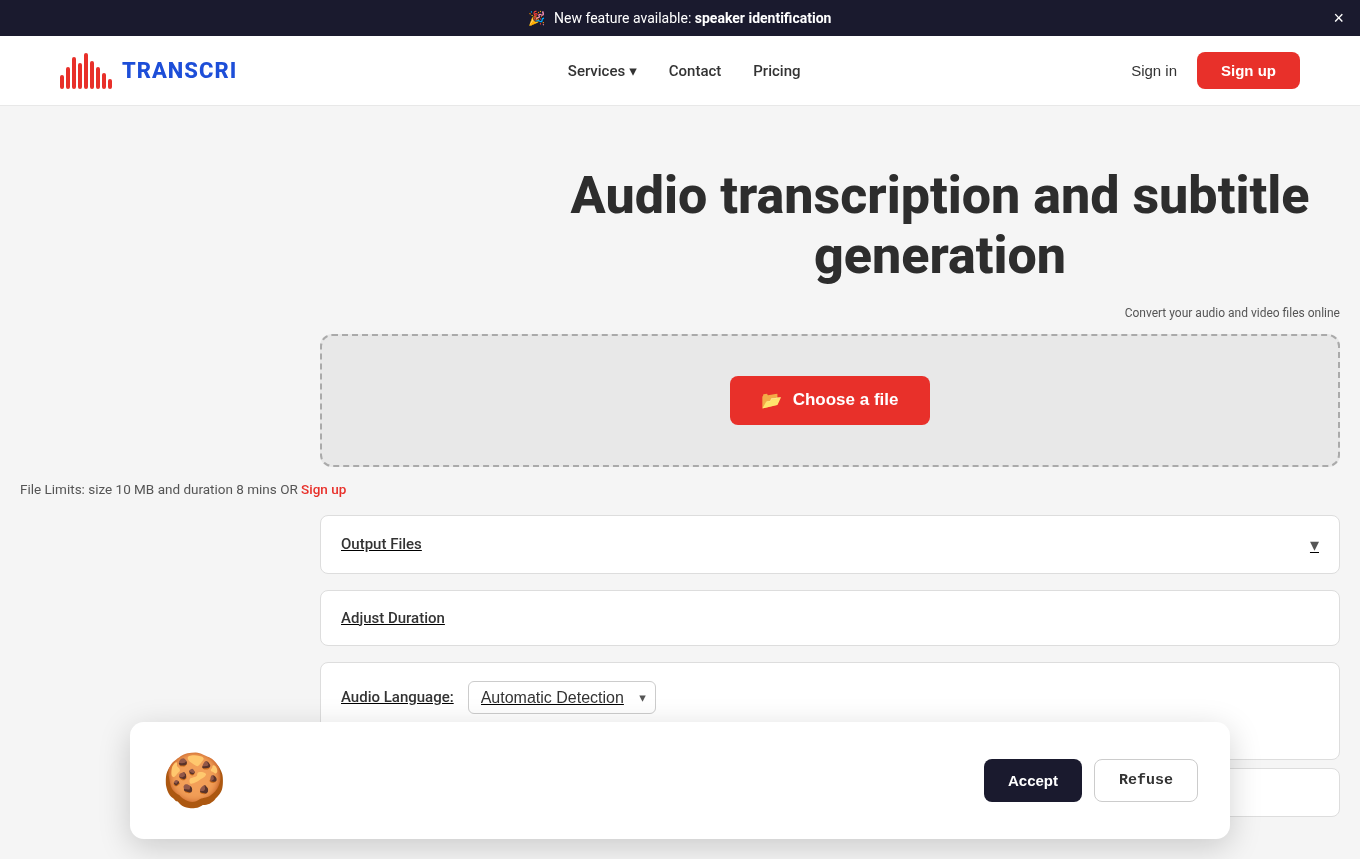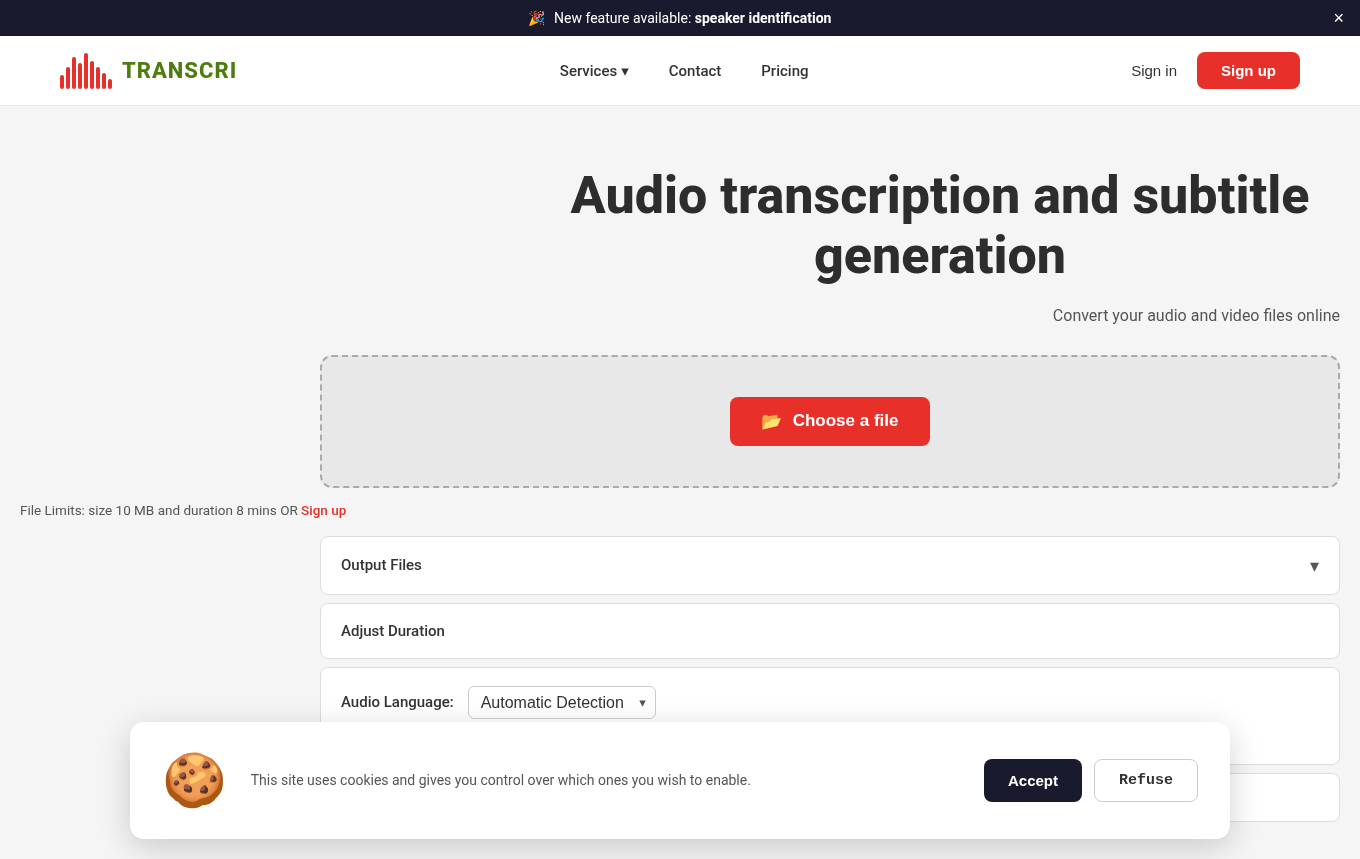--- a/index.html
+++ b/index.html
@@ -59,28 +59,28 @@
       height: 36px;
     }
     .logo-waves span {
       background: #e8302a;
       border-radius: 2px;
       width: 4px;
     }
     .logo-text {
       font-size: 22px;
       font-weight: 800;
-      color: #4d7c0f;
+      color: #1d4ed8;
       letter-spacing: 1px;
       text-transform: uppercase;
     }
     .nav-links {
       display: flex;
       align-items: center;
-      gap: 40px;
+      gap: 32px;
       list-style: none;
     }
     .nav-links a {
       text-decoration: none;
       color: #333;
       font-size: 15px;
       font-weight: 500;
     }
     .nav-links .services-link {
       display: flex;
@@ -122,24 +122,24 @@
     .hero-title {
       font-size: 52px;
       font-weight: 800;
       color: #2d2d2d;
       text-align: center;
       line-height: 1.15;
       max-width: 800px;
       margin-bottom: 20px;
     }
     .hero-subtitle {
-      font-size: 16px;
+      font-size: 12px;
       color: #555;
       text-align: center;
-      margin-bottom: 30px;
+      margin-bottom: 14px;
     }
 
     
     .upload-box {
       border: 2.5px dashed #aaa;
       border-radius: 12px;
       background: #e8e8e8;
       width: 100%;
       max-width: 1020px;
       padding: 40px 20px;
@@ -175,21 +175,22 @@
       text-decoration: none;
       font-weight: 500;
     }
 
     
     .accordion-container {
       width: 100%;
       max-width: 1020px;
       display: flex;
       flex-direction: column;
-      gap: 0;
+      gap: 8px;
+      text-decoration: underline;
     }
     .accordion-row {
       background: #fff;
       border: 1px solid #ddd;
       border-radius: 8px;
       margin-bottom: 8px;
       padding: 18px 20px;
       display: flex;
       align-items: center;
       justify-content: space-between;
@@ -448,19 +449,18 @@
       <span class="warning-icon">⚠</span>
       <a href="#" class="premium-link">Premium Option</a>
       <span>: Ability to translate your transcriptions and subtitles into multiple languages.</span>
     </p>
   </div>
 </main>
 
 <div class="cookie-banner">
   <div class="cookie-icon">🍪</div>
   <div class="cookie-text">
-    <div class="cookie-desc">This site uses cookies and gives you control over which ones you wish to enable.</div>
   </div>
   <div class="cookie-actions">
     <button class="accept-btn">Accept</button>
     <button class="refuse-btn">Refuse</button>
   </div>
 </div>
 
 </body></html>

